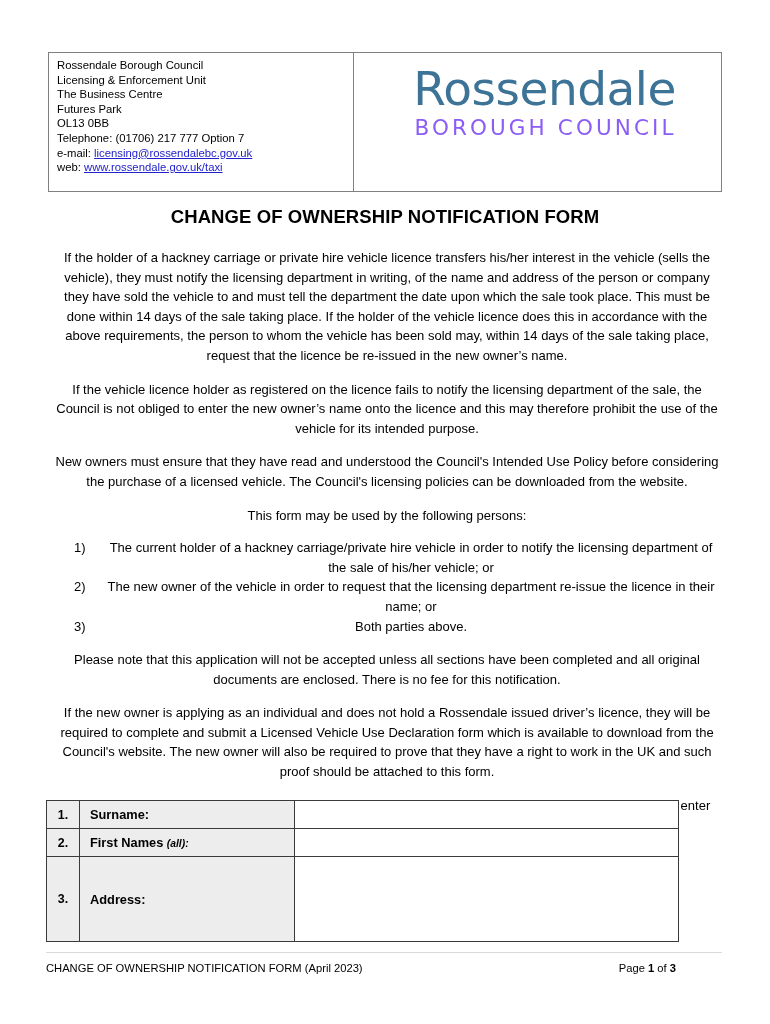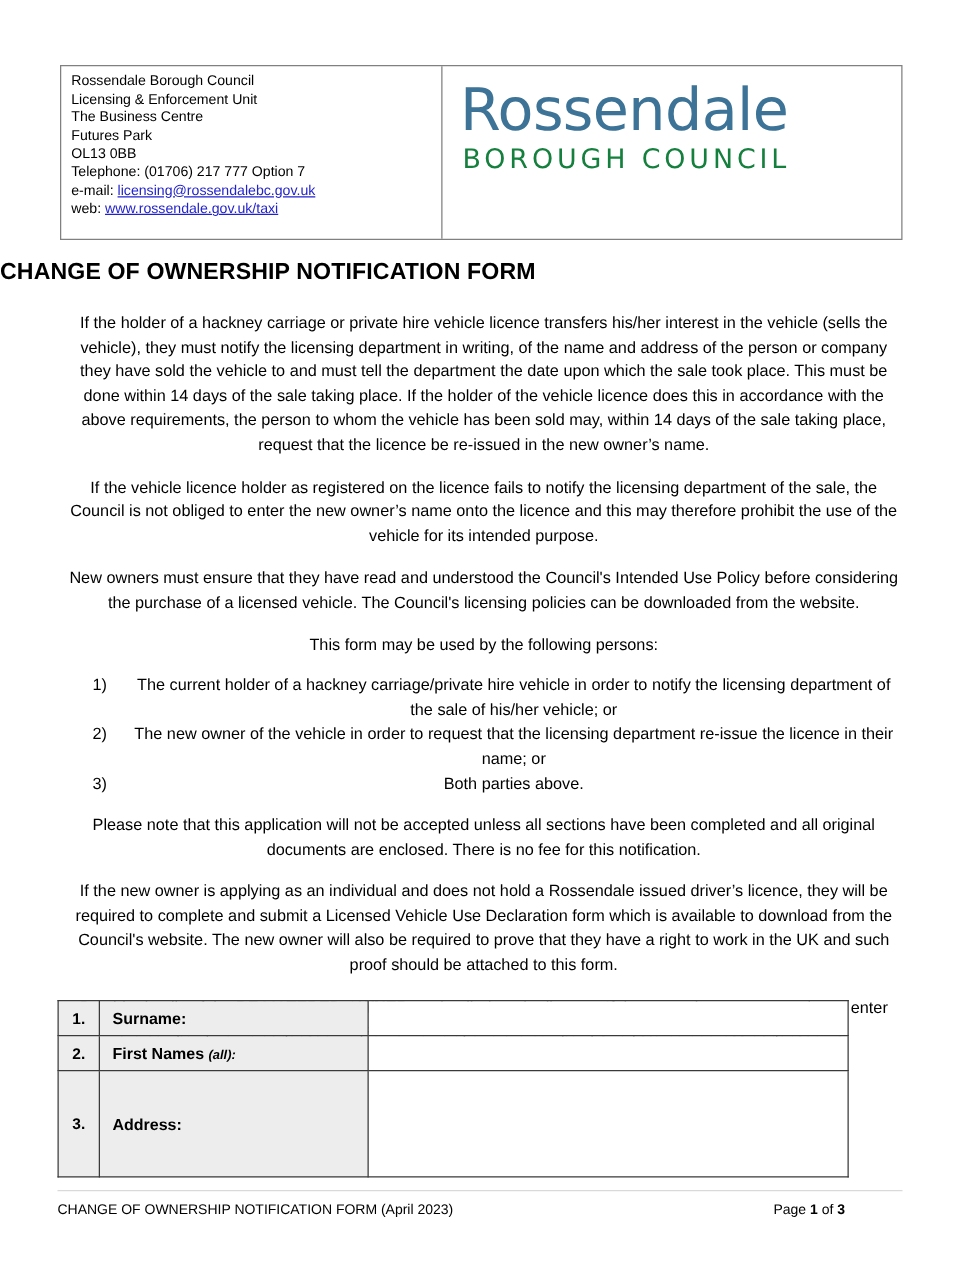--- a/index.html
+++ b/index.html
@@ -53,45 +53,47 @@
   }
   .label-inline {
     color: #000;
   }
 
   .header-logo {
     flex: 1;
     box-sizing: border-box;
     padding-top: 10px;
     padding-left: 14px;
+    text-align: center;
   }
   .logo-main {
     font-family: "DejaVu Sans", sans-serif;
     font-size: 47px;
     line-height: 52px;
     color: #3d7396;
     letter-spacing: -0.5px;
     font-weight: 400;
   }
   .logo-sub {
     font-family: "DejaVu Sans", sans-serif;
     font-size: 21.5px;
     line-height: 26px;
-    color: #15803d;
+    color: #8b5cf6;
     letter-spacing: 3.1px;
     font-weight: 400;
     padding-left: 2px;
   }
 
   
   .doc-title {
     position: absolute;
     left: 0;
     top: 206px;
     width: 770px;
+    text-align: center;
     font-size: 18.5px;
     font-weight: bold;
     letter-spacing: 0.1px;
   }
 
   
   .body-area {
     position: absolute;
     left: 54px;
     top: 248px;

